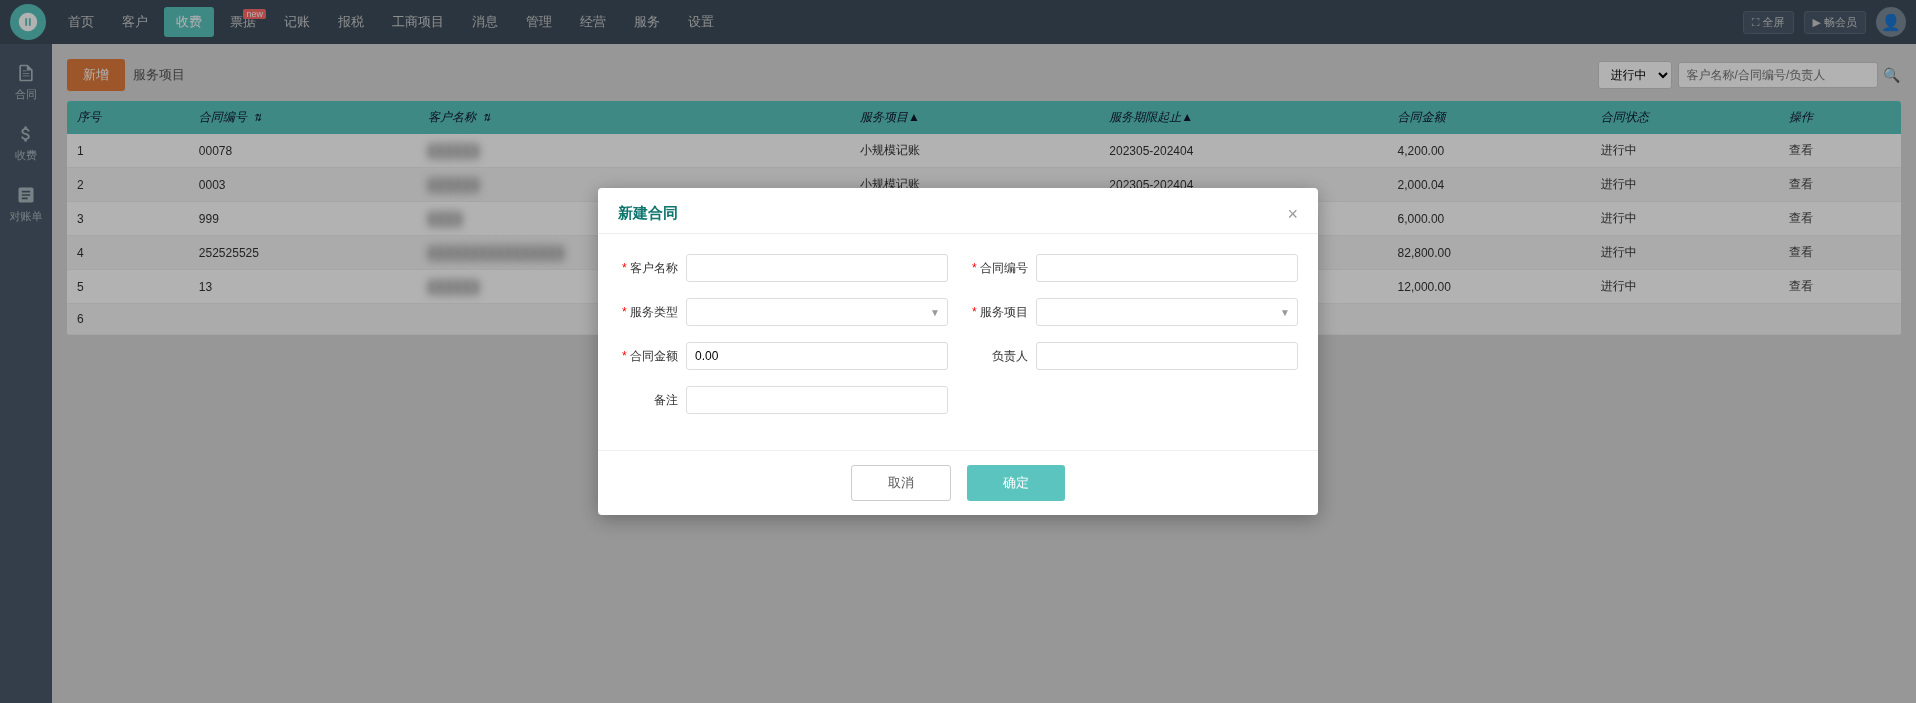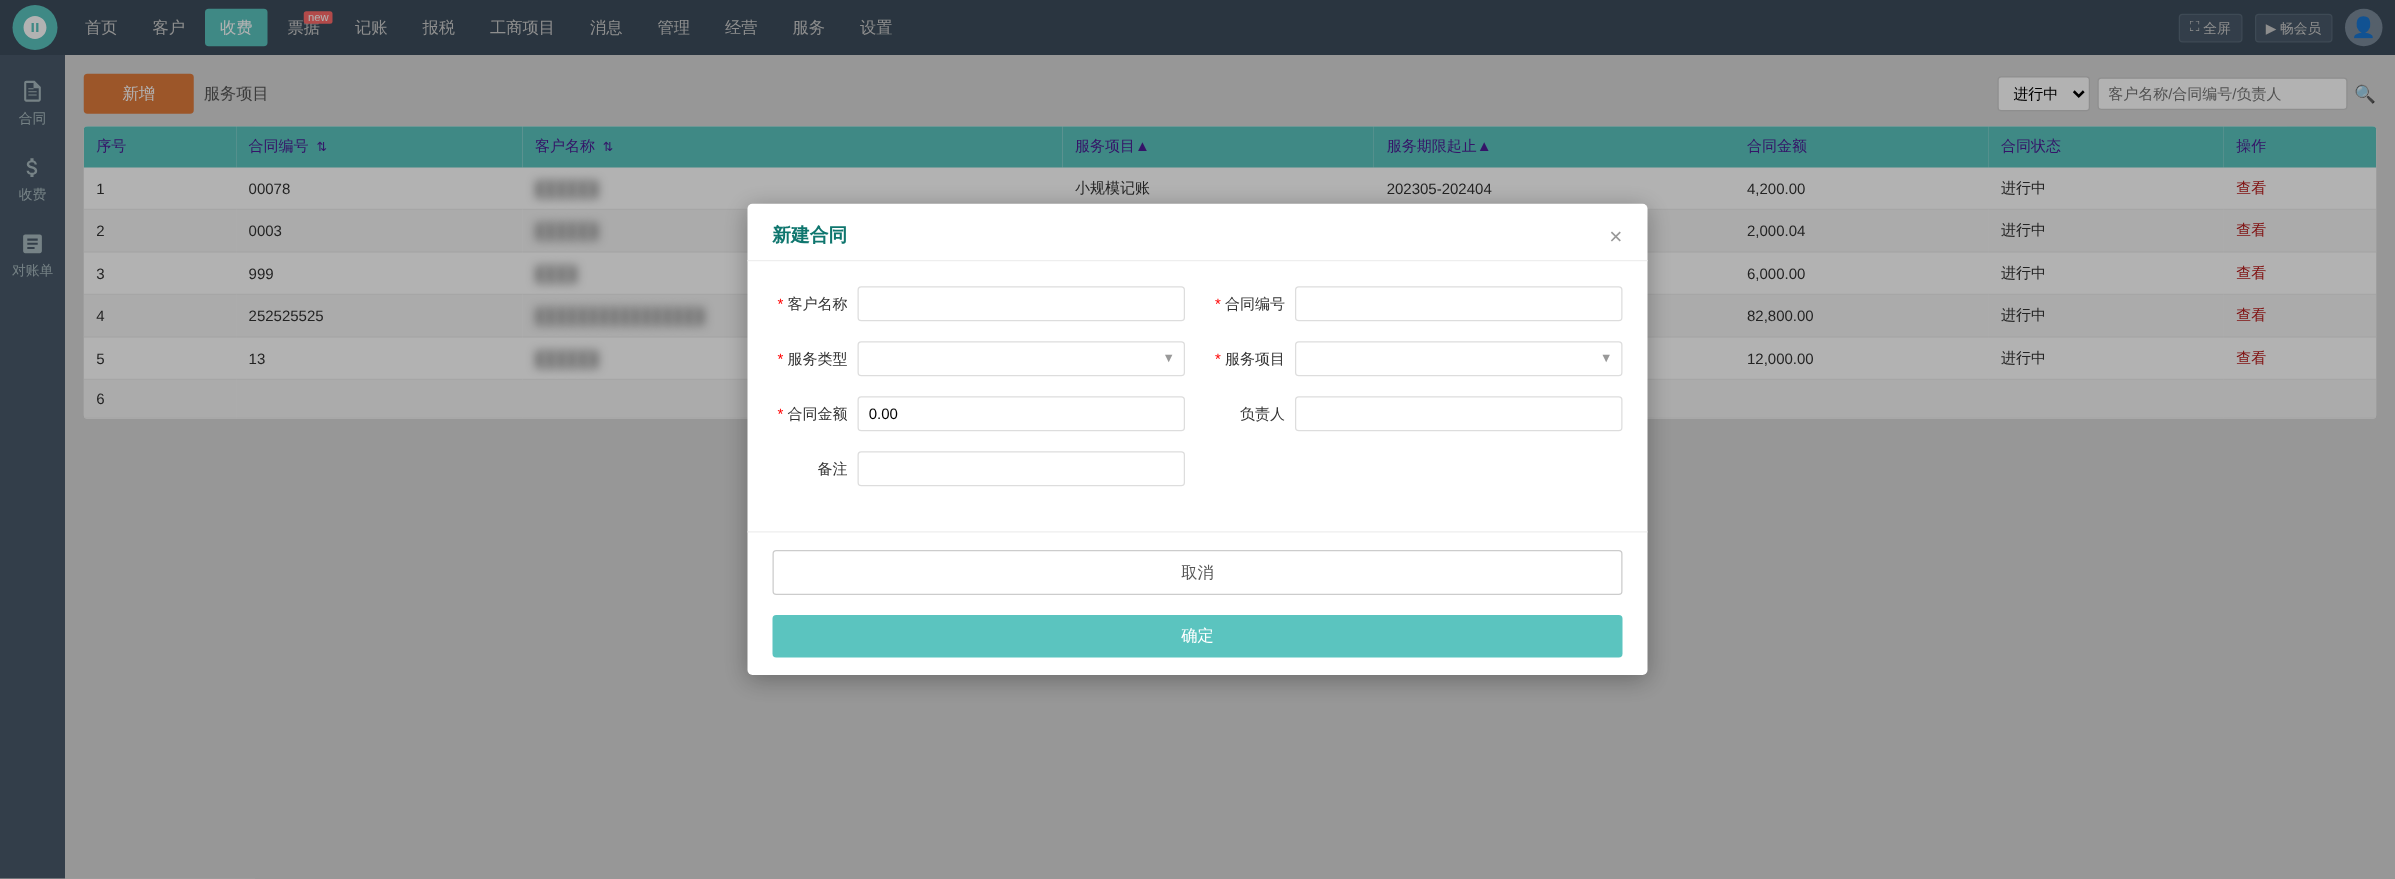--- a/index.html
+++ b/index.html
@@ -24,58 +24,58 @@
     .sidebar { width: 52px; background: #4a5a6a; display: flex; flex-direction: column; align-items: center; padding-top: 10px; gap: 5px; flex-shrink: 0; }
     .sidebar-item { width: 52px; display: flex; flex-direction: column; align-items: center; padding: 8px 0; cursor: pointer; color: #aabbc0; font-size: 11px; gap: 3px; font-family: Liberation Serif, serif; }
     .sidebar-item .sidebar-icon { width: 22px; height: 22px; display: flex; align-items: center; justify-content: center; }
     .sidebar-item svg { width: 20px; height: 20px; fill: currentColor; }
 
     
     .content-area { flex: 1; background: #d8d8d8; padding: 15px; overflow: auto; position: relative; }
 
     
     .toolbar { display: flex; align-items: center; gap: 8px; margin-bottom: 10px; }
-    .btn-new { background: #e07b3c; color: white; border: none; padding: 7px 31px; border-radius: 3px; cursor: pointer; font-size: 13px; }
+    .btn-new { background: #e07b3c; color: white; border: none; padding: 7px 16px; border-radius: 3px; cursor: pointer; font-size: 13px; }
     .toolbar-label { font-size: 13px; color: #555; }
 
     
     .filter-bar { display: flex; align-items: center; margin-left: auto; gap: 6px; }
     .filter-select { border: 1px solid #ccc; padding: 5px 8px; border-radius: 3px; font-size: 12px; background: white; cursor: pointer; }
     .search-box { border: 1px solid #ccc; padding: 5px 8px; border-radius: 3px; font-size: 12px; width: 200px; background: white; }
     .search-btn { background: none; border: none; cursor: pointer; color: #888; font-size: 14px; }
 
     
     .table-container { background: white; border-radius: 3px; overflow: hidden; }
     .data-table { width: 100%; border-collapse: collapse; }
-    .data-table thead tr { background: #5bc4bf; color: #4c1d95; }
+    .data-table thead tr { background: #5bc4bf; color: #0f172a; font-style: italic; }
     .data-table thead th { padding: 8px 10px; text-align: left; font-weight: normal; font-size: 12px; white-space: nowrap; }
     .data-table thead th.sortable { cursor: pointer; }
     .data-table thead th .sort-icon { margin-left: 3px; font-size: 10px; }
     .data-table tbody tr:nth-child(even) { background: #f5f5f5; }
     .data-table tbody td { padding: 8px 10px; font-size: 12px; color: #333; border-bottom: 1px solid #eee; }
     .data-table tbody td.blurred { color: transparent; text-shadow: 0 0 8px #aaa; user-select: none; }
     .status-badge { color: #5bc4bf; }
-    .action-btn { color: #b91c1c; cursor: pointer; font-size: 12px; }
+    .action-btn { color: #404040; cursor: pointer; font-size: 12px; }
 
     
     .modal-overlay { position: fixed; top: 0; left: 0; width: 100%; height: 100%; background: rgba(0,0,0,0.3); z-index: 100; display: flex; align-items: center; justify-content: center; }
     .modal { background: white; border-radius: 4px; width: 720px; padding: 0; box-shadow: 0 4px 20px rgba(0,0,0,0.3); }
     .modal-header { padding: 16px 20px 10px; display: flex; align-items: center; justify-content: space-between; border-bottom: 1px solid #eee; }
     .modal-title { font-size: 15px; font-weight: bold; color: #0f766e; }
     .modal-close { background: none; border: none; cursor: pointer; font-size: 18px; color: #999; line-height: 1; }
     .modal-body { padding: 20px; }
     .form-row { display: flex; gap: 20px; margin-bottom: 16px; }
     .form-field { flex: 1; display: flex; align-items: center; gap: 8px; }
     .form-field label { font-size: 12px; color: #333; white-space: nowrap; min-width: 60px; text-align: right; }
     .form-field label.required::before { content: "* "; color: red; }
     .form-field input { flex: 1; border: 1px solid #ddd; padding: 6px 8px; border-radius: 3px; font-size: 12px; outline: none; }
     .form-field .select-wrapper { flex: 1; position: relative; }
     .form-field .select-wrapper select { width: 100%; border: 1px solid #ddd; padding: 6px 8px; border-radius: 3px; font-size: 12px; appearance: none; background: white; cursor: pointer; }
     .form-field .select-wrapper::after { content: "▼"; position: absolute; right: 8px; top: 50%; transform: translateY(-50%); font-size: 10px; color: #999; pointer-events: none; }
-    .modal-footer { padding: 14px 20px; display: flex; justify-content: center; gap: 16px; border-top: 1px solid #eee; flex-direction: column; }
+    .modal-footer { padding: 14px 20px; display: flex; justify-content: center; gap: 16px; border-top: 1px solid #eee; }
     .btn-cancel { background: white; color: #555; border: 1px solid #ccc; padding: 8px 36px; border-radius: 3px; cursor: pointer; font-size: 13px; }
     .btn-confirm { background: #5bc4bf; color: white; border: none; padding: 8px 36px; border-radius: 3px; cursor: pointer; font-size: 13px; }
   </style>
 </head>
 <body>
 
 <div class="top-nav">
   <div class="top-nav-logo">
     <svg viewBox="0 0 24 24">
         <path d="M12 2C6.48 2 2 6.48 2 12s4.48 10 10 10 10-4.48 10-10S17.52 2 12 2zm-1 14H9V8h2v8zm4 0h-2V8h2v8z"></path>

